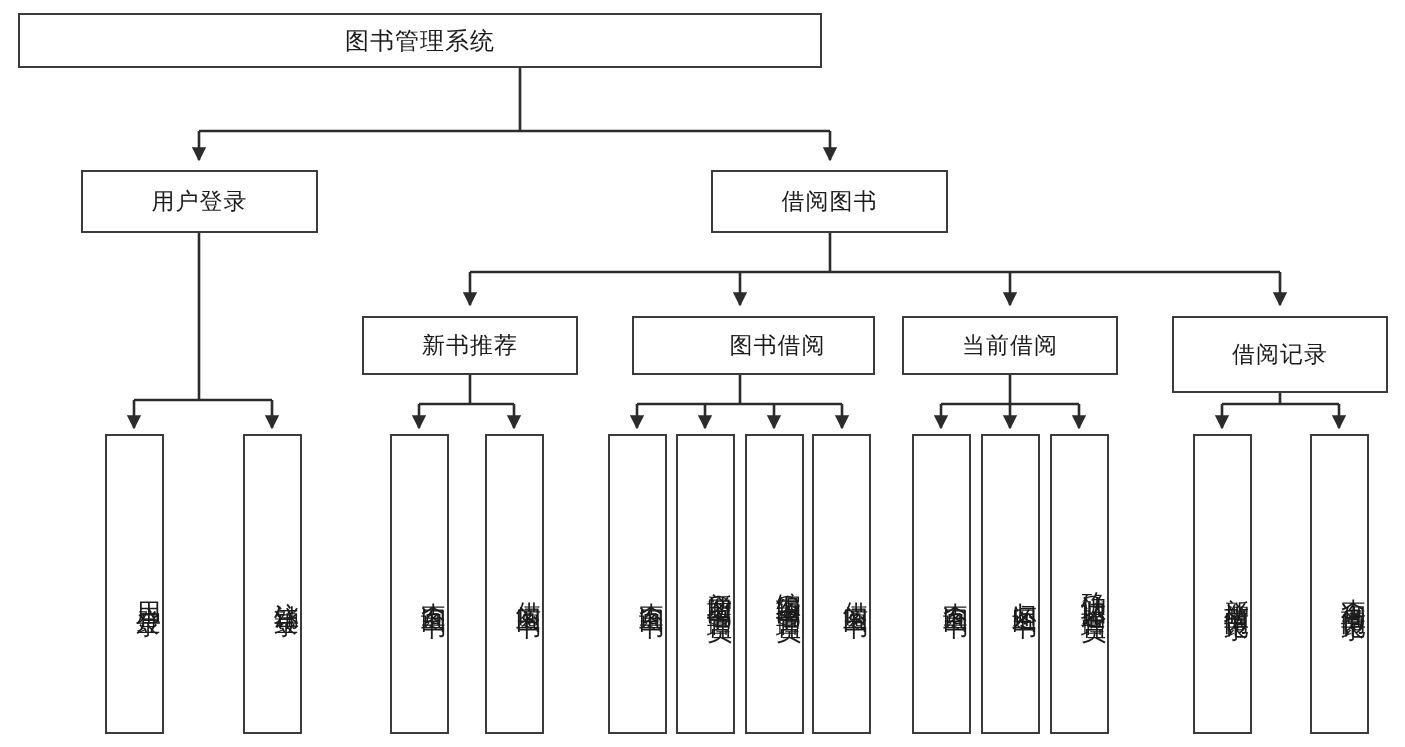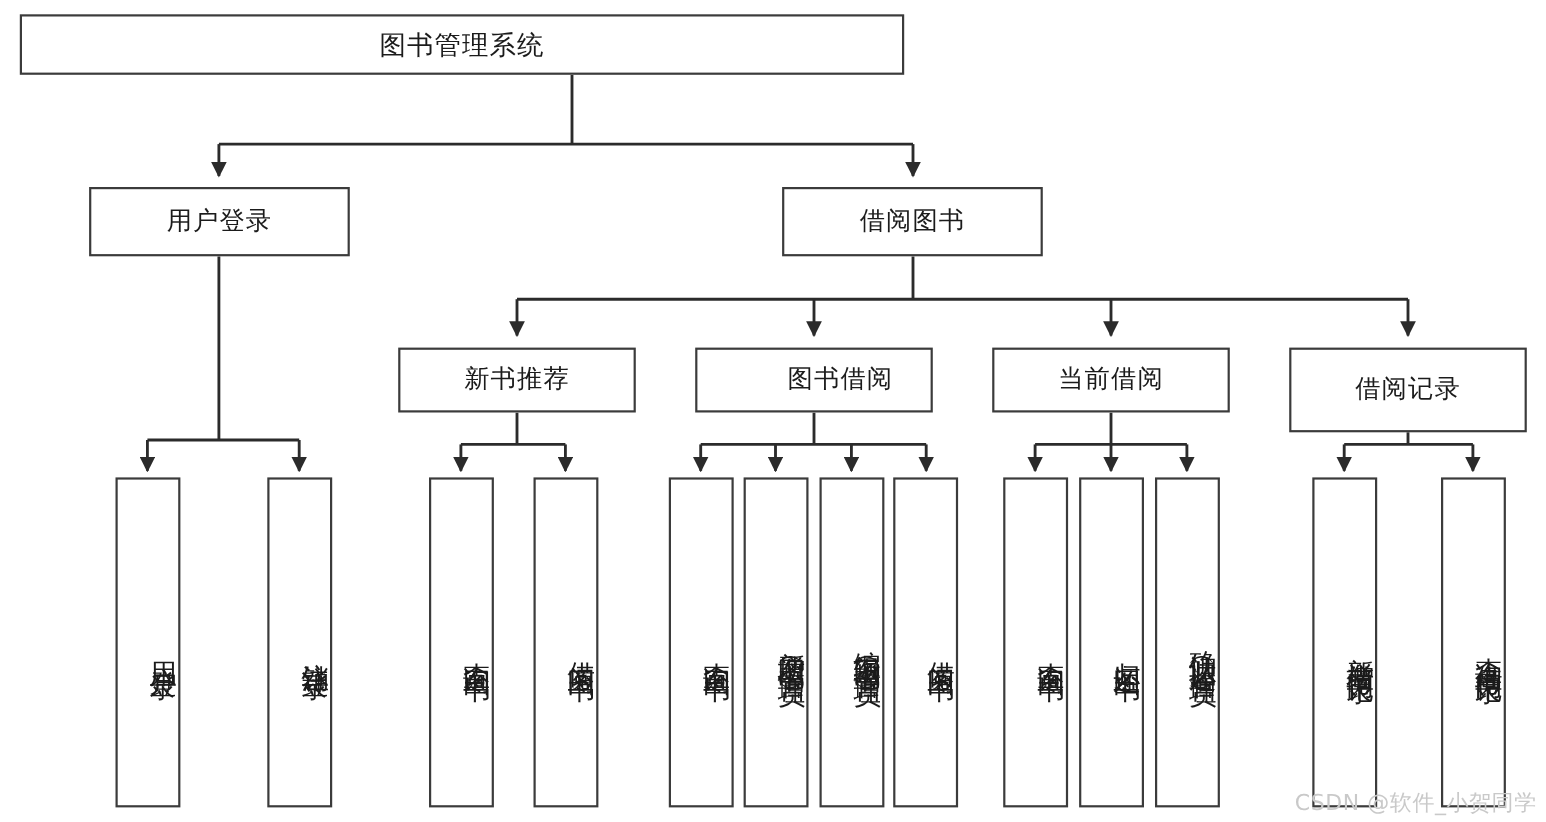--- a/index.html
+++ b/index.html
@@ -131,21 +131,21 @@
   <div class="node h" style="left:81px;top:170px;width:237px;height:63px;">
     <span>用户登录</span>
   </div>
   <div class="node h" style="left:711px;top:170px;width:237px;height:63px;">
     <span>借阅图书</span>
   </div>
 
   <div class="node h" style="left:362px;top:316px;width:216px;height:59px;">
     <span>新书推荐</span>
   </div>
-  <div class="node h" style="left:632px;top:316px;width:216px;height:59px;padding-left:48px;">
+  <div class="node h" style="left:632px;top:316px;width:243px;height:59px;padding-left:48px;">
     <span>图书借阅</span>
   </div>
   <div class="node h" style="left:902px;top:316px;width:216px;height:59px;justify-content:center;">
     <span>当前借阅</span>
   </div>
   <div class="node h" style="left:1172px;top:316px;width:216px;height:77px;">
     <span>借阅记录</span>
   </div>
 
   <div class="node v" style="left:105px;top:434px;width:59px;height:300px;">
@@ -185,15 +185,14 @@
     <span class="vtext">确认归还（管理员）</span>
   </div>
 
   <div class="node v" style="left:1193px;top:434px;width:59px;height:300px;">
     <span class="vtext">新增借阅记录</span>
   </div>
   <div class="node v" style="left:1310px;top:434px;width:59px;height:300px;">
     <span class="vtext">查询借阅记录</span>
   </div>
 
-  <div class="watermark">CSDN @软件_小贺同学</div>
 
 </div>
 
 </body></html>

